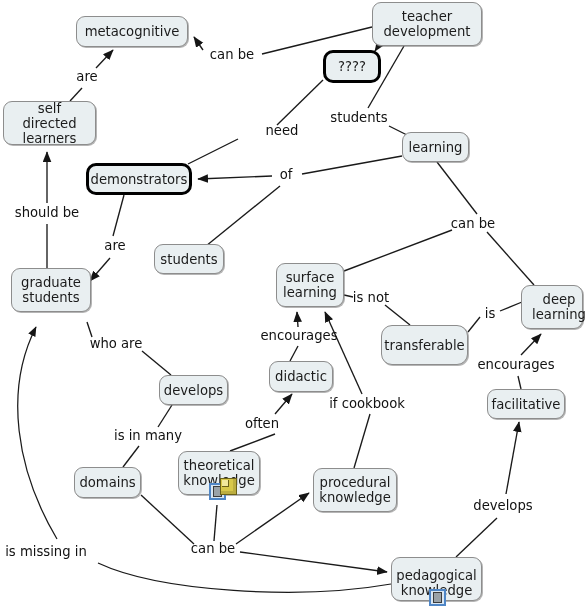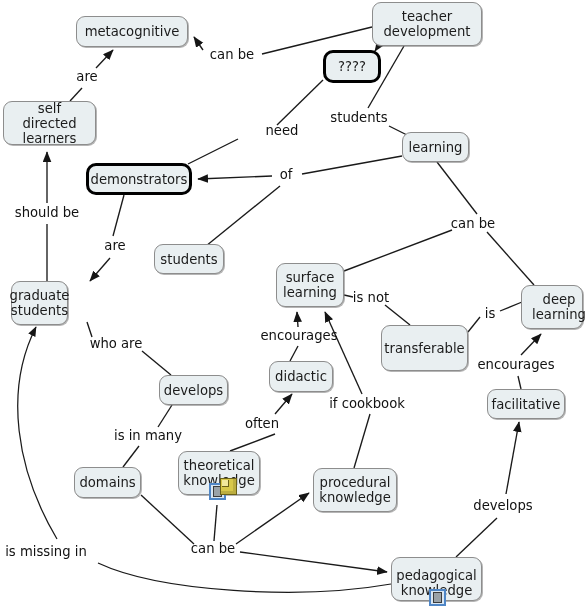--- a/index.html
+++ b/index.html
@@ -192,25 +192,25 @@
       <div class="node" style="left: 372px; top: 2px; width: 110px; height: 44px; text-align: center;"><span>teacher
 development</span></div>
       <div class="node special" style="left: 323px; top: 50px; width: 58px; height: 33px;"><span>????</span></div>
       <div class="node" style="left: 3px; top: 101px; width: 93px; height: 44px;"><span>self directed
 learners</span></div>
       <div class="node" style="left: 402px; top: 132px; width: 67px; height: 30px;"><span>learning</span></div>
       <div class="node special" style="left: 86px; top: 163px; width: 106px; height: 32px;"><span>demonstrators</span></div>
       <div class="node" style="left: 154px; top: 244px; width: 70px; height: 30px;"><span>students</span></div>
       <div class="node" style="left: 276px; top: 263px; width: 68px; height: 44px;"><span>surface
 learning</span></div>
-      <div class="node" style="left: 11px; top: 281px; width: 57px; height: 44px;"><span>graduate
+      <div class="node" style="left: 11px; top: 268px; width: 80px; height: 44px;"><span>graduate
 students</span></div>
       <div class="node" style="left: 521px; top: 285px; width: 62px; height: 44px; padding-left: 20px;"><span>deep
 learning</span></div>
-      <div class="node" style="left: 381px; top: 325px; width: 87px; height: 46px;"><span>transferable</span></div>
+      <div class="node" style="left: 381px; top: 325px; width: 87px; height: 40px; border-radius: 11px;"><span>transferable</span></div>
       <div class="node" style="left: 159px; top: 375px; width: 69px; height: 30px;"><span>develops</span></div>
       <div class="node" style="left: 269px; top: 361px; width: 64px; height: 31px;"><span>didactic</span></div>
       <div class="node" style="left: 487px; top: 389px; width: 78px; height: 30px;"><span>facilitative</span></div>
       <div class="node" style="left: 178px; top: 451px; width: 82px; height: 44px;"><span>theoretical
 knowledge</span></div>
       <div class="res-icons" style="left: 209px; top: 483px;">
         <span class="ico ico-doc"></span>
         <span class="ico ico-note" style="margin-left: -6px; margin-top: -10px;"></span>
       </div>
       <div class="node" style="left: 74px; top: 467px; width: 67px; height: 31px;"><span>domains</span></div>

